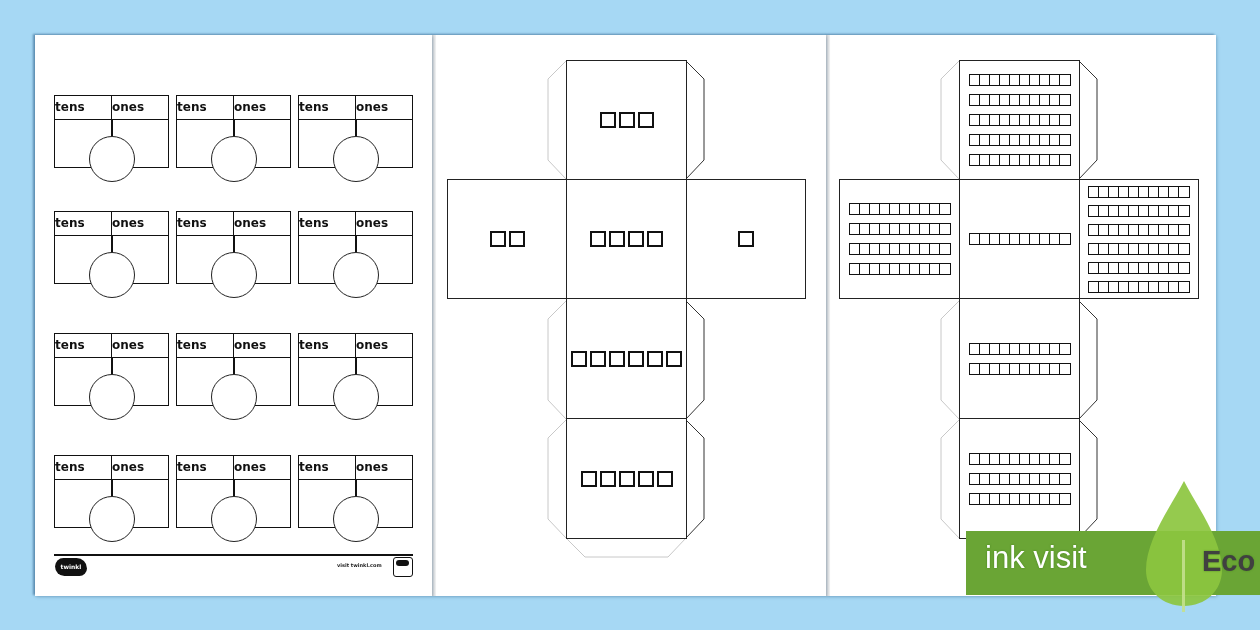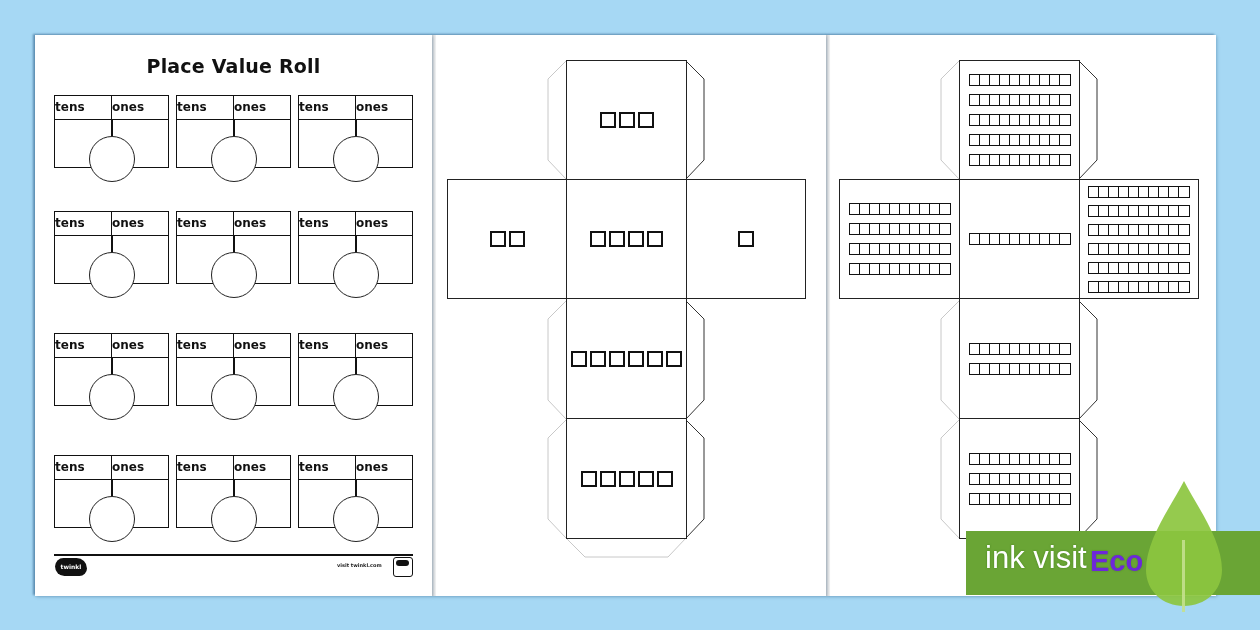--- a/index.html
+++ b/index.html
@@ -92,30 +92,29 @@
     position: absolute; left: 966px; top: 531px; width: 294px; height: 64px;
     background: #6aa535; z-index: 5;
   }
   .eco-text {
     position: absolute; left: 19px; top: 9px; font-size: 31px; color: #fff;
     font-family: "Liberation Sans", sans-serif;
     text-shadow: 0 0 2px #3f7f1a;
   }
   .eco-leaf { position: absolute; left: 1140px; top: 478px; z-index: 6; }
   .eco-label {
-    position: absolute; left: 1090px; top: 545px; z-index: 7;
-    font-family: "Liberation Sans", sans-serif; font-weight: bold; font-size: 29px; color: #6d28d9;
+    position: absolute; left: 1202px; top: 545px; z-index: 7;
+    font-family: "Liberation Sans", sans-serif; font-weight: bold; font-size: 29px; color: #404040;
     text-shadow: 0 0 2px #4b8a22;
   }
 </style>
 </head>
 <body>
 
 <div class="page" id="page1">
-  <div class="ws-title">Place Value Roll</div>
 
   <div class="pv-box" style="left:19px;top:60px">
     <div class="hdr">
         <span>tens</span>
         <span>ones</span>
       </div>
     <div class="mid-line"></div>
       <div class="circle"></div>
   </div>
   <div class="pv-box" style="left:141px;top:60px">

